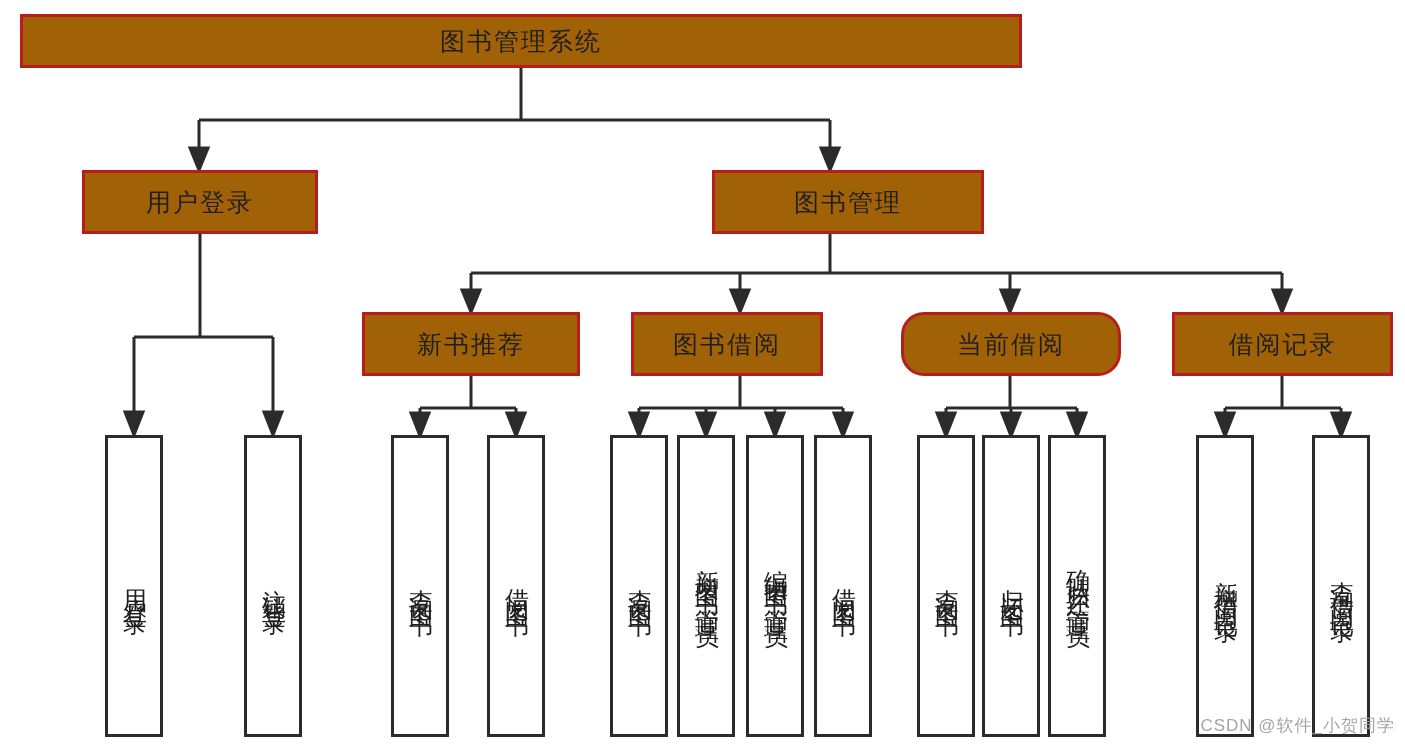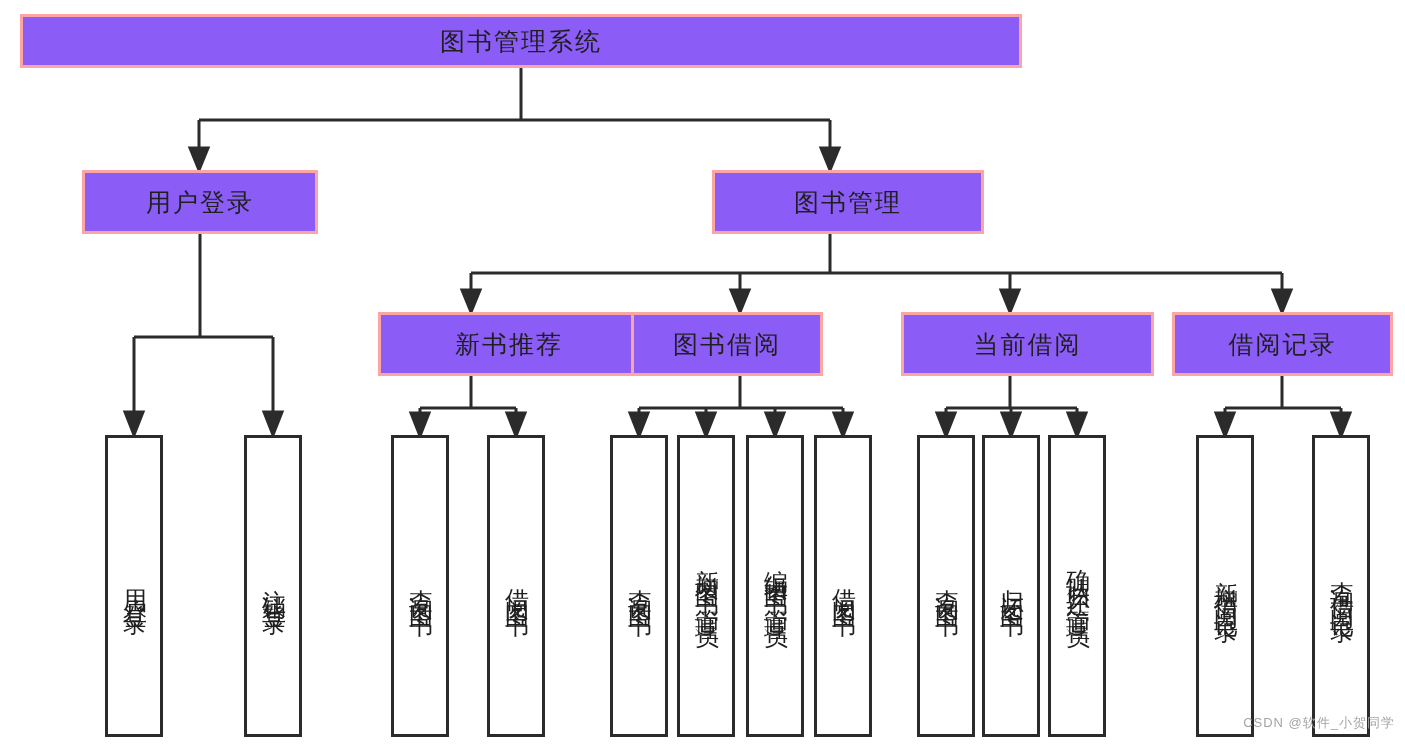--- a/index.html
+++ b/index.html
@@ -13,22 +13,22 @@
   }
   svg.connectors {
     position: absolute;
     left: 0; top: 0;
     width: 1405px; height: 747px;
     pointer-events: none;
   }
   .box {
     position: absolute;
     box-sizing: border-box;
-    border: 3px solid #fca5a5;
-    background: #8b5cf6;
+    border: 3px solid #b91c1c;
+    background: #a16207;
     display: flex;
     align-items: center;
     justify-content: center;
     font-size: 25px;
     letter-spacing: 2px;
     color: #1f1f1f;
     white-space: nowrap;
   }
   .vbox {
     position: absolute;
@@ -43,42 +43,42 @@
     letter-spacing: 8px;
     color: #1f1f1f;
     top: 435px;
     width: 58px;
     height: 302px;
   }
   
   .root-box        { left: 20px;  top: 14px;  width: 1002px; height: 54px; }
   .n-user-login    { left: 82px;  top: 170px; width: 236px;  height: 64px; }
   .n-book-mgmt     { left: 712px; top: 170px; width: 272px;  height: 64px; }
-  .n-new-book      { left: 362px; top: 312px; width: 262px;  height: 64px; margin-left: 16px; }
+  .n-new-book      { left: 362px; top: 312px; width: 218px;  height: 64px; }
   .n-book-borrow   { left: 631px; top: 312px; width: 192px;  height: 64px; }
-  .n-cur-borrow    { left: 901px; top: 312px; width: 253px;  height: 64px; }
+  .n-cur-borrow    { left: 901px; top: 312px; width: 220px;  height: 64px; border-radius: 23px; }
   .n-borrow-rec    { left: 1172px;top: 312px; width: 221px;  height: 64px; }
   .c-ul-1 { left: 105px; }
   .c-ul-2 { left: 244px; }
   .c-nb-1 { left: 391px; }
   .c-nb-2 { left: 487px; }
   .c-bb-1 { left: 610px; }
   .c-bb-2 { left: 677px; }
   .c-bb-3 { left: 746px; }
   .c-bb-4 { left: 814px; }
   .c-cb-1 { left: 917px; }
   .c-cb-2 { left: 982px; }
   .c-cb-3 { left: 1048px; }
   .c-br-1 { left: 1196px; }
   .c-br-2 { left: 1312px; }
   .watermark {
     position: absolute;
     right: 10px;
     top: 714px;
-    font-size: 13px;
+    font-size: 17px;
     letter-spacing: 1px;
     color: #a5a5a5;
     z-index: 5;
     white-space: nowrap;
   }
 </style>
 </head>
 <body>
 
 <div class="canvas">

